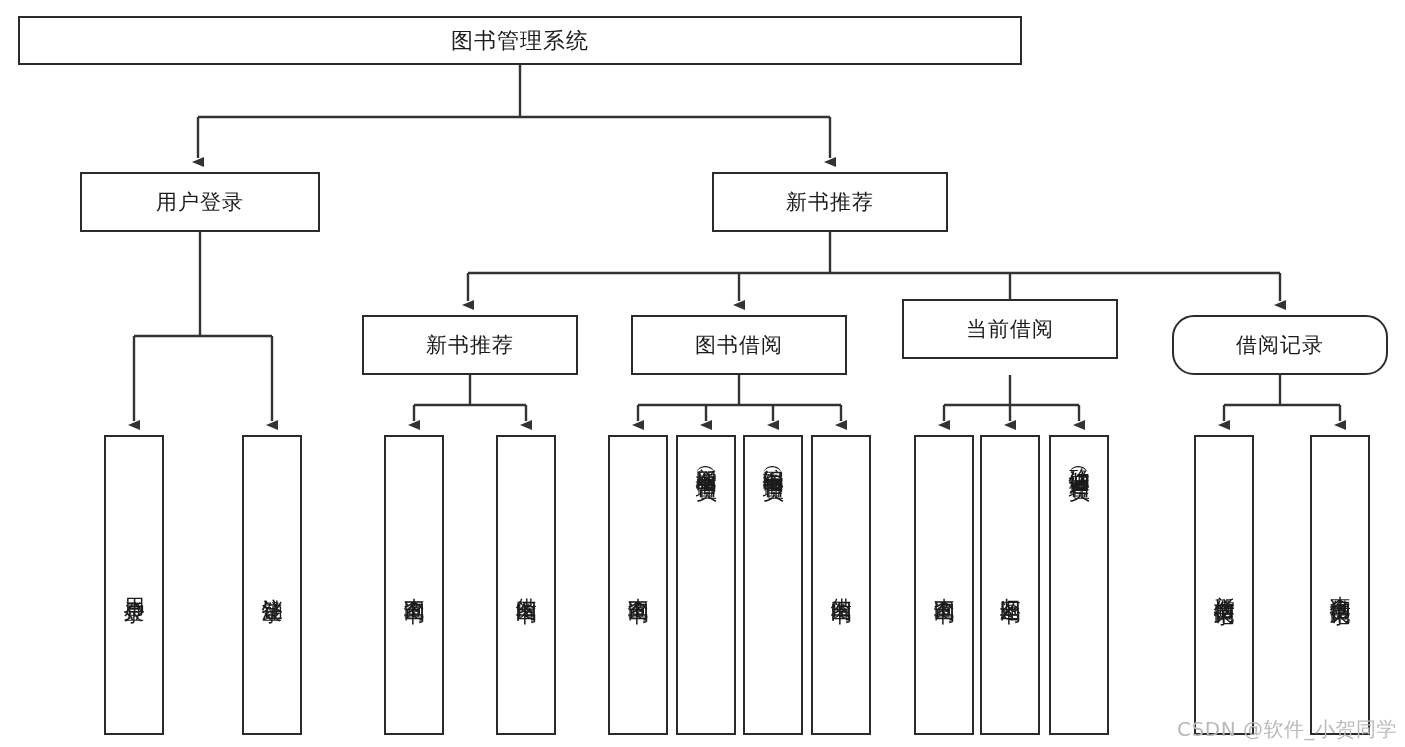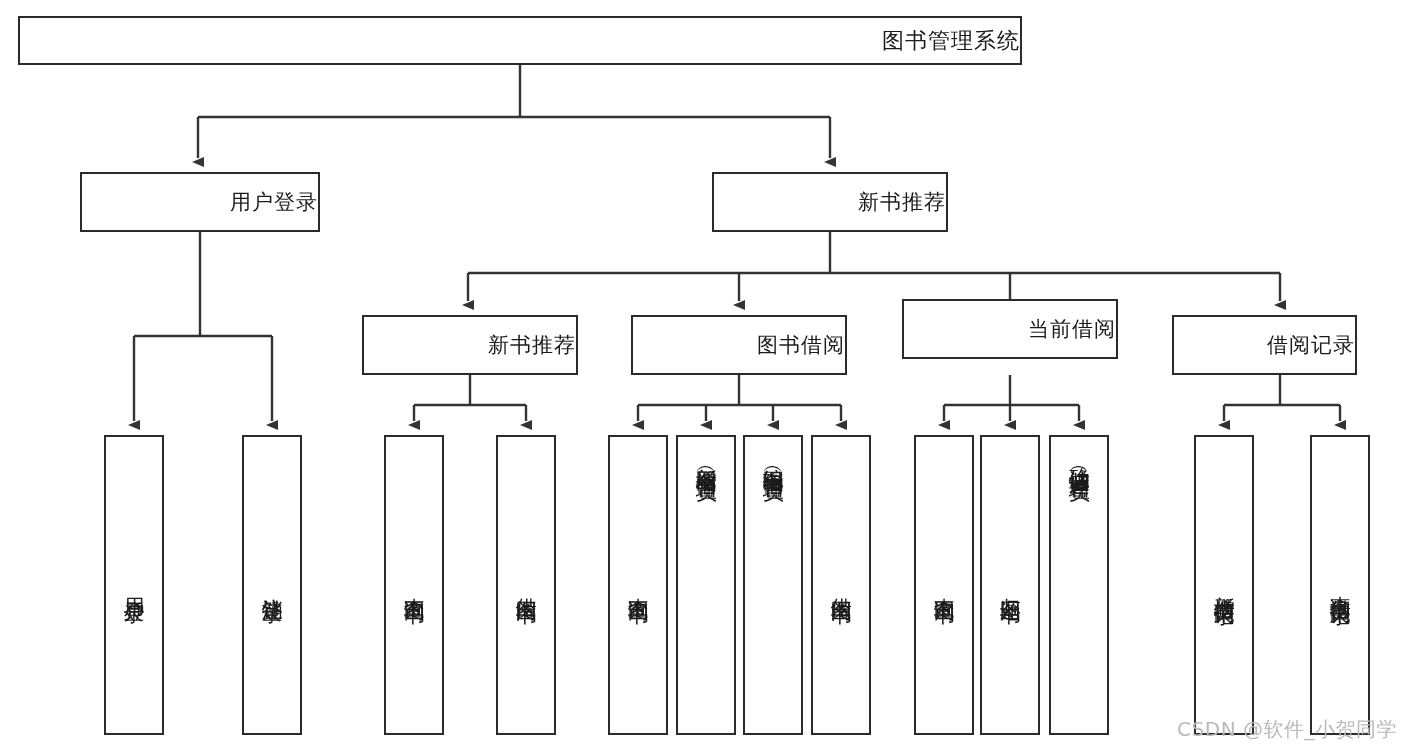--- a/index.html
+++ b/index.html
@@ -5,21 +5,21 @@
   html,body{margin:0;padding:0;background:#ffffff;}
   body{
     width:1405px;height:747px;overflow:hidden;
     font-family:"DejaVu Sans","Liberation Sans",sans-serif;
   }
   #stage{position:relative;width:1405px;height:747px;background:#fff;}
   svg#wires{position:absolute;left:0;top:0;width:1405px;height:747px;}
   .node{
     position:absolute;box-sizing:border-box;
     background:#ffffff;border:2px solid #2b2b2b;
-    display:flex;align-items:center;justify-content:flex-end;
+    display:flex;align-items:center;justify-content:center;
     color:#1b1b1b;
   }
   .node.horiz{font-size:21px;letter-spacing:1px;}
   .node.root{font-size:22px;letter-spacing:1px;}
   .leaf{
     position:absolute;box-sizing:border-box;
     background:#ffffff;border:2px solid #2b2b2b;
     display:flex;align-items:flex-start;justify-content:center;
     padding-top:14px;
     color:#1b1b1b;
@@ -107,21 +107,21 @@
 
   <div class="node horiz" style="left:362px;top:315px;width:216px;height:60px;">
     <span>新书推荐</span>
   </div>
   <div class="node horiz" style="left:631px;top:315px;width:216px;height:60px;">
     <span>图书借阅</span>
   </div>
   <div class="node horiz" style="left:902px;top:299px;width:216px;height:60px;">
     <span>当前借阅</span>
   </div>
-  <div class="node horiz" style="left:1172px;top:315px;width:185px;height:60px;">
+  <div class="node horiz" style="left:1172px;top:315px;width:216px;height:60px;border-radius:22px;">
     <span>借阅记录</span>
   </div>
 
   <div class="leaf centered" style="left:104px;top:435px;width:60px;height:300px;">
     <span class="vtext">用户登录</span>
   </div>
   <div class="leaf centered" style="left:242px;top:435px;width:60px;height:300px;">
     <span class="vtext">注销登录</span>
   </div>
 

